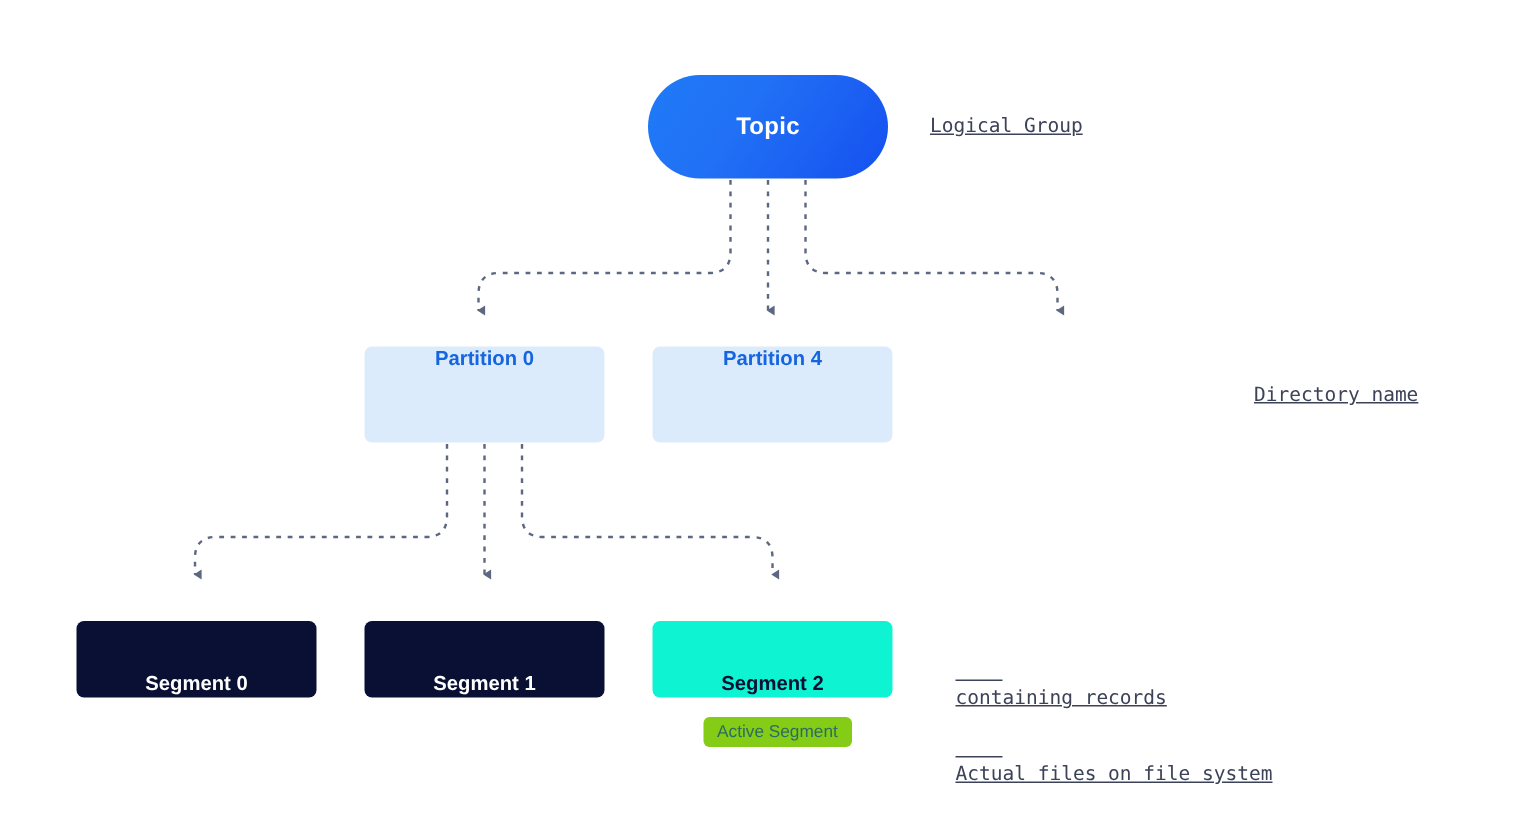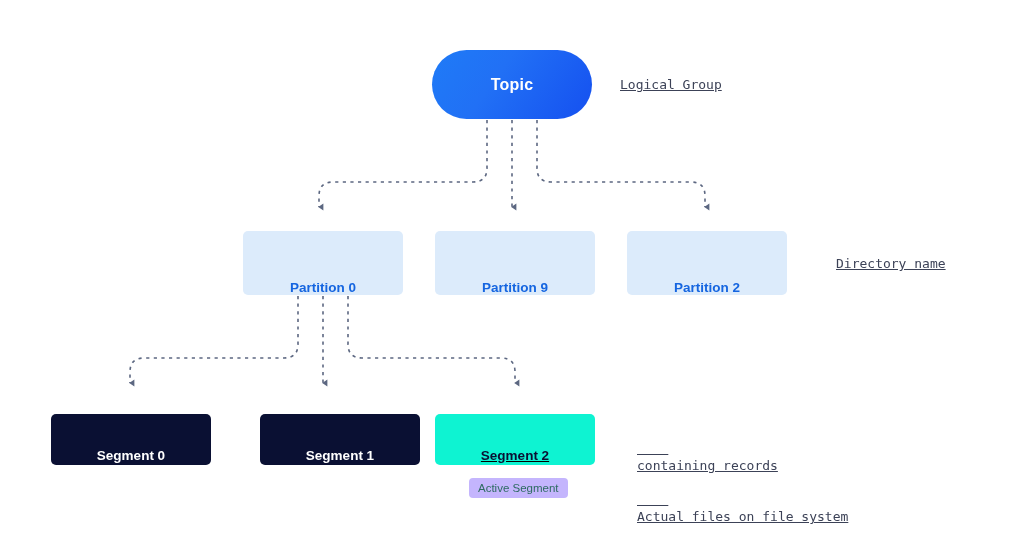--- a/index.html
+++ b/index.html
@@ -50,21 +50,21 @@
 
   
   .partition-node {
     position: absolute;
     top: 231px;
     width: 160px;
     height: 64px;
     background: #dcebfb;
     border-radius: 5px;
     display: flex;
-    align-items: flex-end;
+    align-items: flex-start;
     justify-content: center;
   }
   .partition-label {
     color: #1565e0;
     font-size: 13.5px;
     font-weight: bold;
   }
   .p0 { left: 243px; }
   .p1 { left: 435px; }
   .p2 { left: 627px; }
@@ -91,30 +91,30 @@
   .seg-dark .segment-label {
     color: #ffffff;
   }
   .seg-active {
     background: #0ef3d2;
   }
   .seg-active .segment-label {
     color: #0a1033;
   }
   .s0 { left: 51px; }
-  .s1 { left: 260px; }
-  .s2 { left: 435px; text-decoration: underline; }
+  .s1 { left: 243px; }
+  .s2 { left: 435px; }
 
   
   .active-badge {
     position: absolute;
     left: 469px;
     top: 478px;
     padding: 4px 9px;
-    background: #c4b5fd;
+    background: #84cc16;
     border-radius: 4px;
     color: #2e6b62;
     font-size: 11.5px;
     font-weight: normal;
     white-space: nowrap;
   }
 
   
   .annotation {
     position: absolute;
@@ -159,24 +159,21 @@
 
   <div class="topic-node">
     <span class="topic-label">Topic</span>
   </div>
   <div class="annotation ann-topic">Logical Group</div>
 
   <div class="partition-node p0">
     <span class="partition-label">Partition 0</span>
   </div>
   <div class="partition-node p1">
-    <span class="partition-label">Partition 9</span>
-  </div>
-  <div class="partition-node p2">
-    <span class="partition-label">Partition 2</span>
+    <span class="partition-label">Partition 4</span>
   </div>
   <div class="annotation ann-partition">Directory name</div>
 
   <div class="segment-node seg-dark s0">
     <span class="segment-label">Segment 0</span>
   </div>
   <div class="segment-node seg-dark s1">
     <span class="segment-label">Segment 1</span>
   </div>
   <div class="segment-node seg-active s2">

